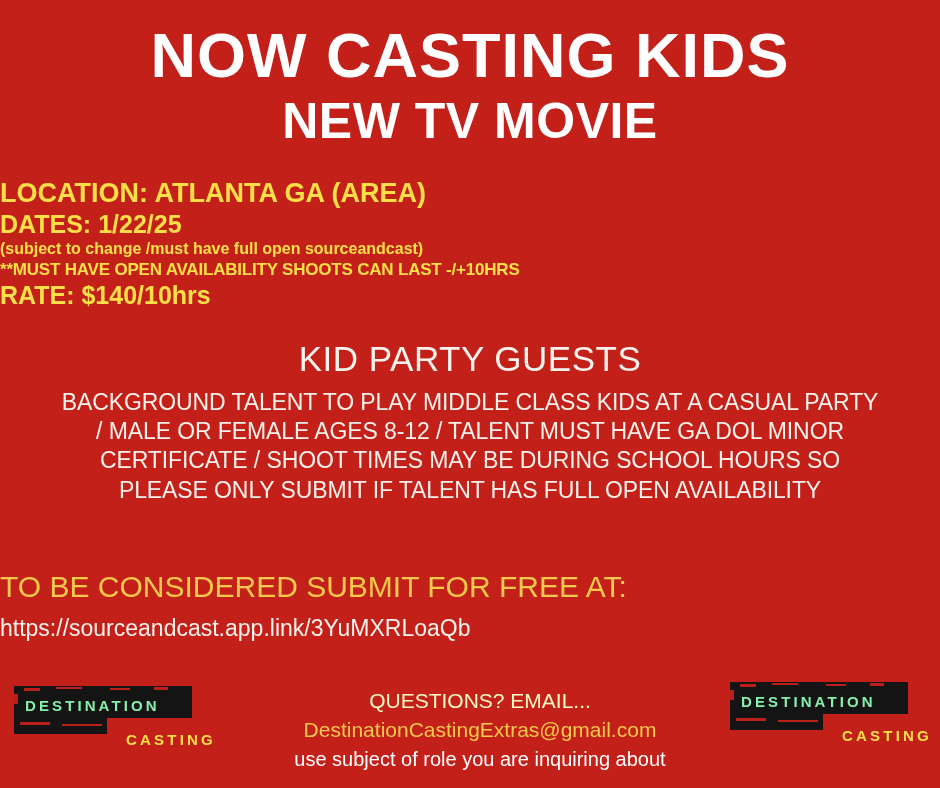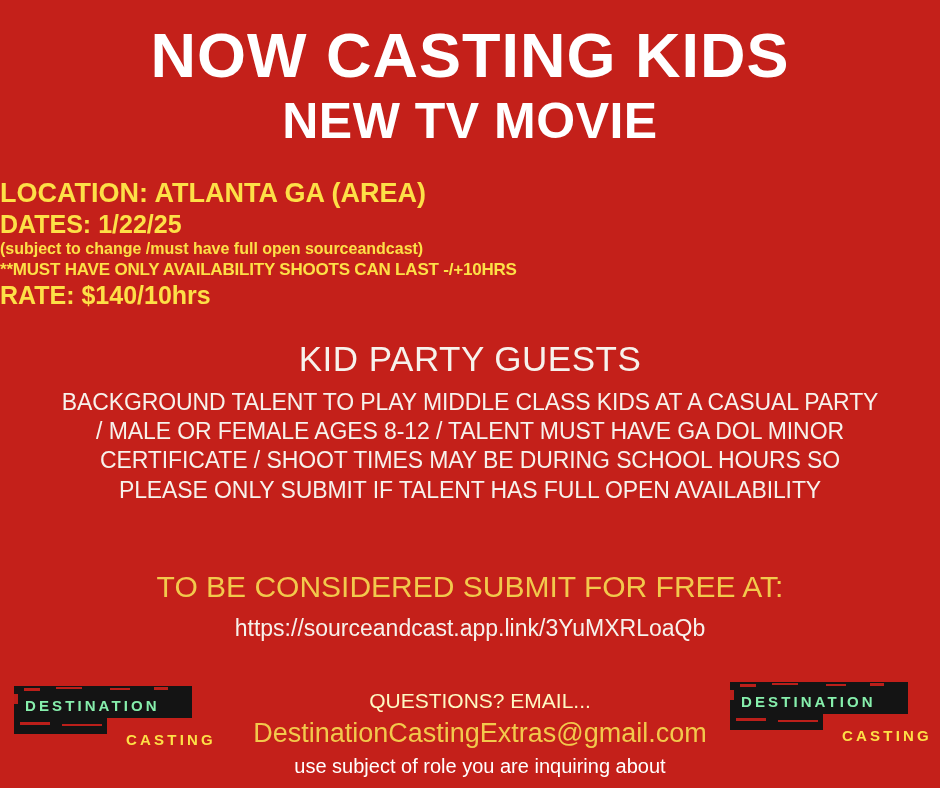--- a/index.html
+++ b/index.html
@@ -106,21 +106,21 @@
     margin: 9px 0 0 0;
     letter-spacing: -0.1px;
   }
 
   
   .submit {
     position: absolute;
     top: 570px;
     left: 0;
     right: 0;
-    text-align: center;
+    text-align: left;
   }
   .submit .submit-heading {
     font-size: 30px;
     color: #F2C94C;
     margin: 0;
     line-height: 1.15;
   }
   .submit .submit-url {
     font-size: 23px;
     color: #F7F2EC;
@@ -136,21 +136,21 @@
     width: 500px;
     text-align: center;
   }
   .contact .questions {
     font-size: 21px;
     color: #fef9c3;
     margin: 0;
     line-height: 1.25;
   }
   .contact .email {
-    font-size: 27px;
+    font-size: 21px;
     color: #F2C94C;
     margin: 3px 0 0 0;
     line-height: 1.25;
   }
   .contact .subject-note {
     font-size: 20px;
     color: #FFFFFF;
     margin: 3px 0 0 0;
     line-height: 1.25;
   }
@@ -226,21 +226,21 @@
 
   <div class="headline">
     <div class="line1">NOW CASTING KIDS</div>
     <div class="line2">NEW TV MOVIE</div>
   </div>
 
   <div class="details">
     <div class="location">LOCATION: ATLANTA GA (AREA)</div>
     <div class="dates">DATES: 1/22/25</div>
     <div class="note">(subject to change /must have full open sourceandcast)</div>
-    <div class="availability">**MUST HAVE ONLY AVAILABILITY SHOOTS CAN LAST -/+10HRS</div>
+    <div class="availability">**MUST HAVE OPEN AVAILABILITY SHOOTS CAN LAST -/+10HRS</div>
     <div class="rate">RATE: $140/10hrs</div>
   </div>
 
   <div class="role">
     <div class="role-title">KID PARTY GUESTS</div>
     <div class="role-desc">BACKGROUND TALENT TO PLAY MIDDLE CLASS KIDS AT A CASUAL PARTY / MALE OR FEMALE AGES 8-12 / TALENT MUST HAVE GA DOL MINOR CERTIFICATE / SHOOT TIMES MAY BE DURING SCHOOL HOURS SO PLEASE ONLY SUBMIT IF TALENT HAS FULL OPEN AVAILABILITY</div>
   </div>
 
   <div class="submit">
     <div class="submit-heading">TO BE CONSIDERED SUBMIT FOR FREE AT:</div>

